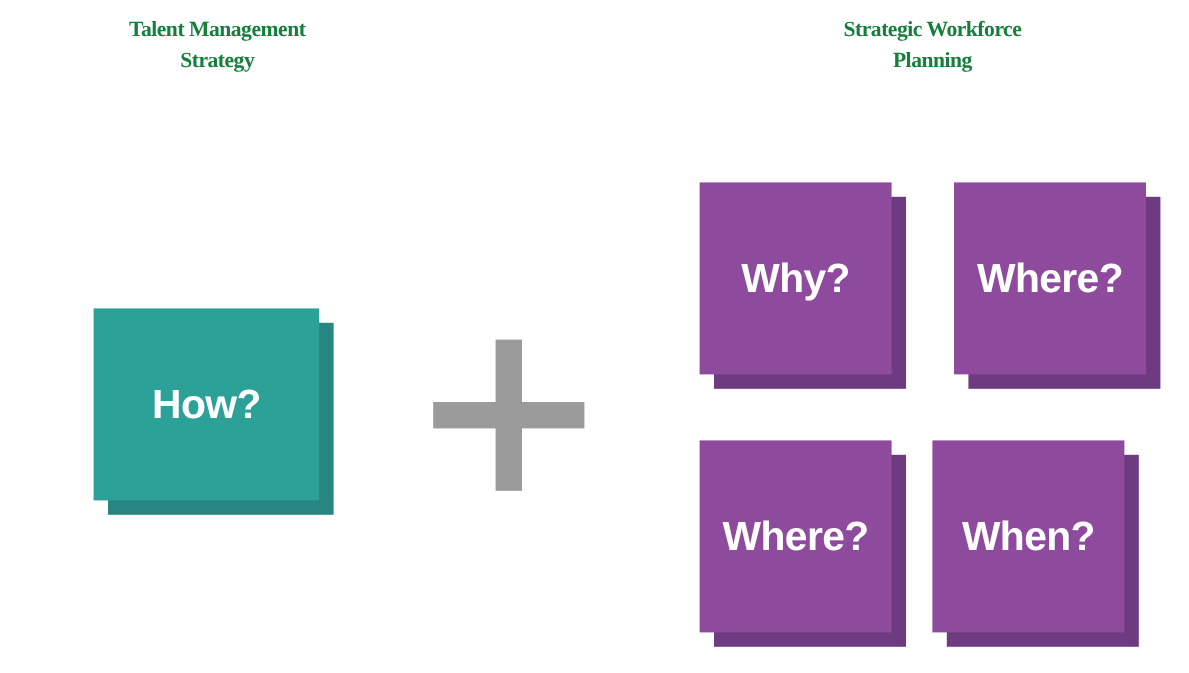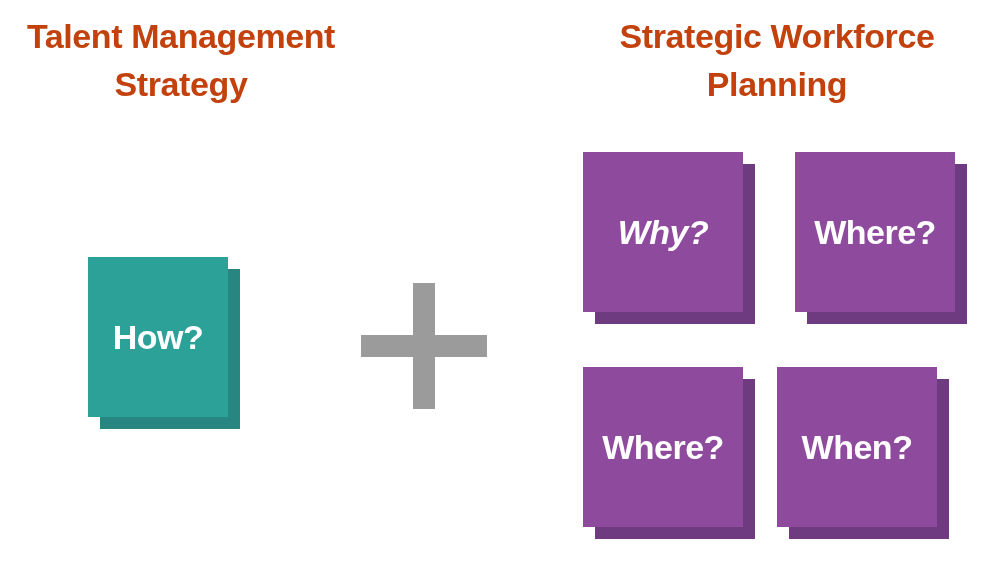--- a/index.html
+++ b/index.html
@@ -18,26 +18,26 @@
     width: 991px;
     height: 561px;
     background: #ffffff;
     overflow: hidden;
   }
 
   
   .heading {
     position: absolute;
     text-align: center;
-    font-family: Liberation Sans, sans-serif;
+    font-family: Liberation Serif, serif;
     font-weight: bold;
-    font-size: 34px;
+    font-size: 18px;
     line-height: 1.42;
     letter-spacing: -0.4px;
-    color: #c2410c;
+    color: #15803d;
     white-space: pre-line;
   }
   #heading-left  { left: 16px;  top: 12px; width: 330px; }
   #heading-right { left: 607px; top: 12px; width: 340px; }
 
   
   .cube {
     position: absolute;
   }
   
@@ -62,30 +62,30 @@
     color: #ffffff;
     font-family: "Liberation Sans", sans-serif;
     font-weight: bold;
     font-size: 34px;
     letter-spacing: -0.5px;
     line-height: 1;
     user-select: none;
   }
 
   
-  #cube-how { left: 88px; top: 257px; width: 140px; height: 160px; }
+  #cube-how { left: 78px; top: 257px; width: 188px; height: 160px; }
   #cube-how .slab { background: #27867f; }
   #cube-how .face { background: #2ba197; }
 
   
   .cube-purple .slab { background: #6f3b80; }
   .cube-purple .face { background: #8e4b9e; }
   .cube-purple { width: 160px; height: 160px; }
 
-  #cube-why   { left: 583px; top: 152px; font-style: italic; }
+  #cube-why   { left: 583px; top: 152px; }
   #cube-what  { left: 795px; top: 152px; }
   #cube-where { left: 583px; top: 367px; }
   #cube-when  { left: 777px; top: 367px; }
 
   
   #plus-sign {
     position: absolute;
     left: 361px;
     top: 283px;
     width: 126px;

